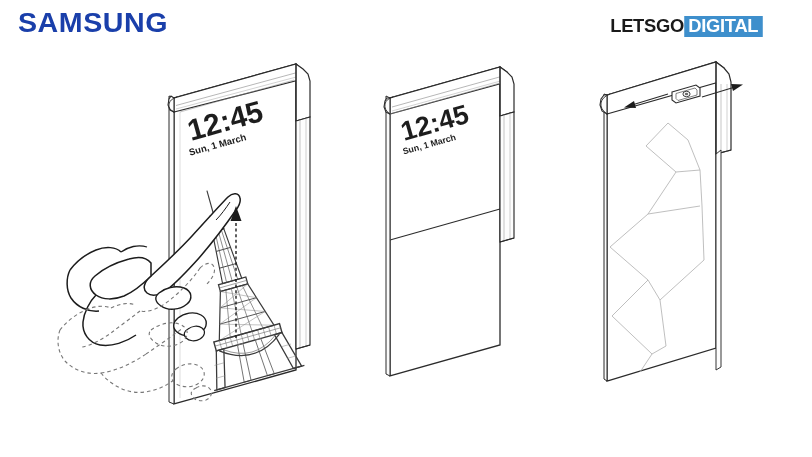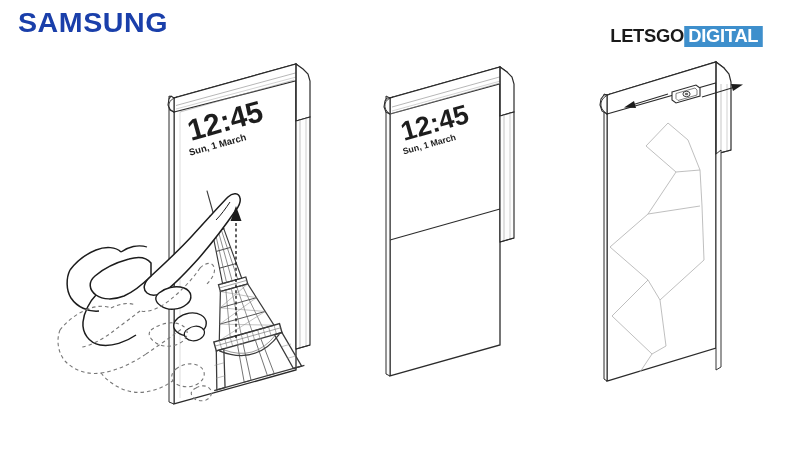--- a/index.html
+++ b/index.html
@@ -49,21 +49,21 @@
     font-weight: bold;
     font-size: 11.5px;
     letter-spacing: 0.35px;
     color: #3a3a3a;
     white-space: nowrap;
   }
 
   #lgd-logo {
     position: absolute;
     right: 14px;
-    top: 26px;
+    top: 16px;
     display: flex;
     align-items: flex-start;
     height: 21px;
   }
   #lgd-letsgo {
     font-family: "Liberation Sans", sans-serif;
     font-weight: bold;
     font-size: 18px;
     color: #1a1a1a;
     letter-spacing: -0.3px;

